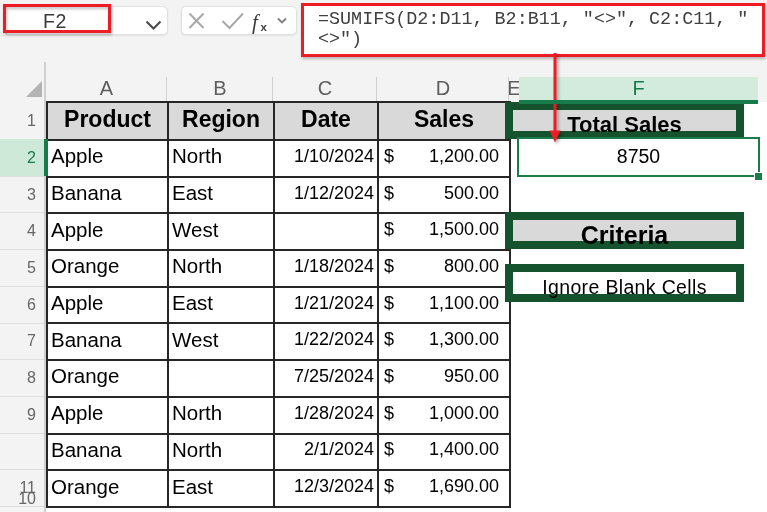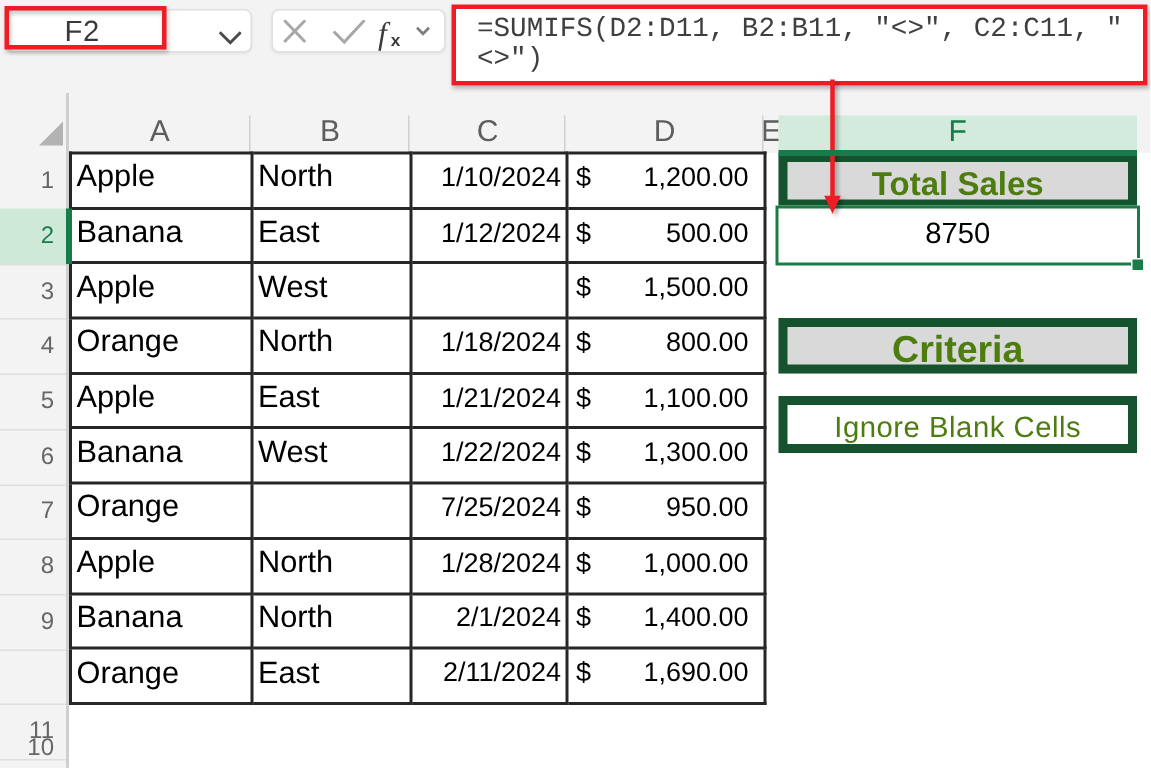--- a/index.html
+++ b/index.html
@@ -41,22 +41,22 @@
                 padding:0 0 4px 0;overflow:hidden;white-space:nowrap;}
   #datatable tr{height:36.7px;}
   #datatable tr.hdr{height:38px;}
   #datatable td.h{background:#d9d9d9;font-weight:bold;font-size:23px;text-align:center;}
   #datatable td.l{text-align:left;padding-left:3px;}
   #datatable td.r{text-align:right;padding-right:3px;font-size:18px;}
   #datatable td.money{padding-left:5px;padding-right:10px;font-size:18px;}
   .money .d{float:left;}
   .money .v{float:right;}
   
-  .fcell{position:absolute;left:519px;width:239px;border:6px solid #14532d;
-         box-sizing:border-box;text-align:center;font-size:19.5px;color:#4d7c0f;}
+  .fcell{position:absolute;left:505px;width:239px;border:8px solid #14532d;
+         box-sizing:border-box;text-align:center;font-size:19.5px;color:#000000;}
   .fhdrcell{background:#d9d9d9;font-weight:bold;}
   #f2sel{left:517px;top:137px;width:243px;height:40px;border:2.5px solid #1a7d48;
          box-sizing:border-box;background:#fff;text-align:center;font-size:19.5px;}
   #fillhandle{left:754px;top:172px;width:7px;height:7px;background:#1a7d48;
               border-left:1.5px solid #fff;border-top:1.5px solid #fff;}
   
   #arrow{left:540px;top:50px;filter:drop-shadow(2px 2px 1.5px rgba(0,0,0,0.3));}
 </style>
 </head>
 <body>
@@ -127,20 +127,26 @@
   <div class="rowsep" style="top:506px;"></div>
 
   <table class="abs" id="datatable">
     <colgroup>
       <col style="width:121px">
       <col style="width:106px">
       <col style="width:104px">
       <col style="width:132px">
     </colgroup>
     <tbody>
+      <tr class="hdr">
+        <td class="h">Product</td>
+        <td class="h">Region</td>
+        <td class="h">Date</td>
+        <td class="h">Sales</td>
+      </tr>
     <tr>
         <td class="l">Apple</td>
         <td class="l">North</td>
         <td class="r">1/10/2024</td>
         <td class="money">
           <span class="d">$</span>
           <span class="v">1,200.00</span>
         </td>
       </tr>
     <tr>
@@ -211,21 +217,21 @@
         <td class="l">North</td>
         <td class="r">2/1/2024</td>
         <td class="money">
           <span class="d">$</span>
           <span class="v">1,400.00</span>
         </td>
       </tr>
     <tr>
         <td class="l">Orange</td>
         <td class="l">East</td>
-        <td class="r">2/11/2024</td>
+        <td class="r">12/3/2024</td>
         <td class="money">
           <span class="d">$</span>
           <span class="v">1,690.00</span>
         </td>
       </tr>
   </tbody>
   </table>
 
   <div class="fcell fhdrcell" style="top:102px;height:37px;line-height:30px;font-size:22px;">Total Sales</div>
   <div class="abs" id="f2sel">

